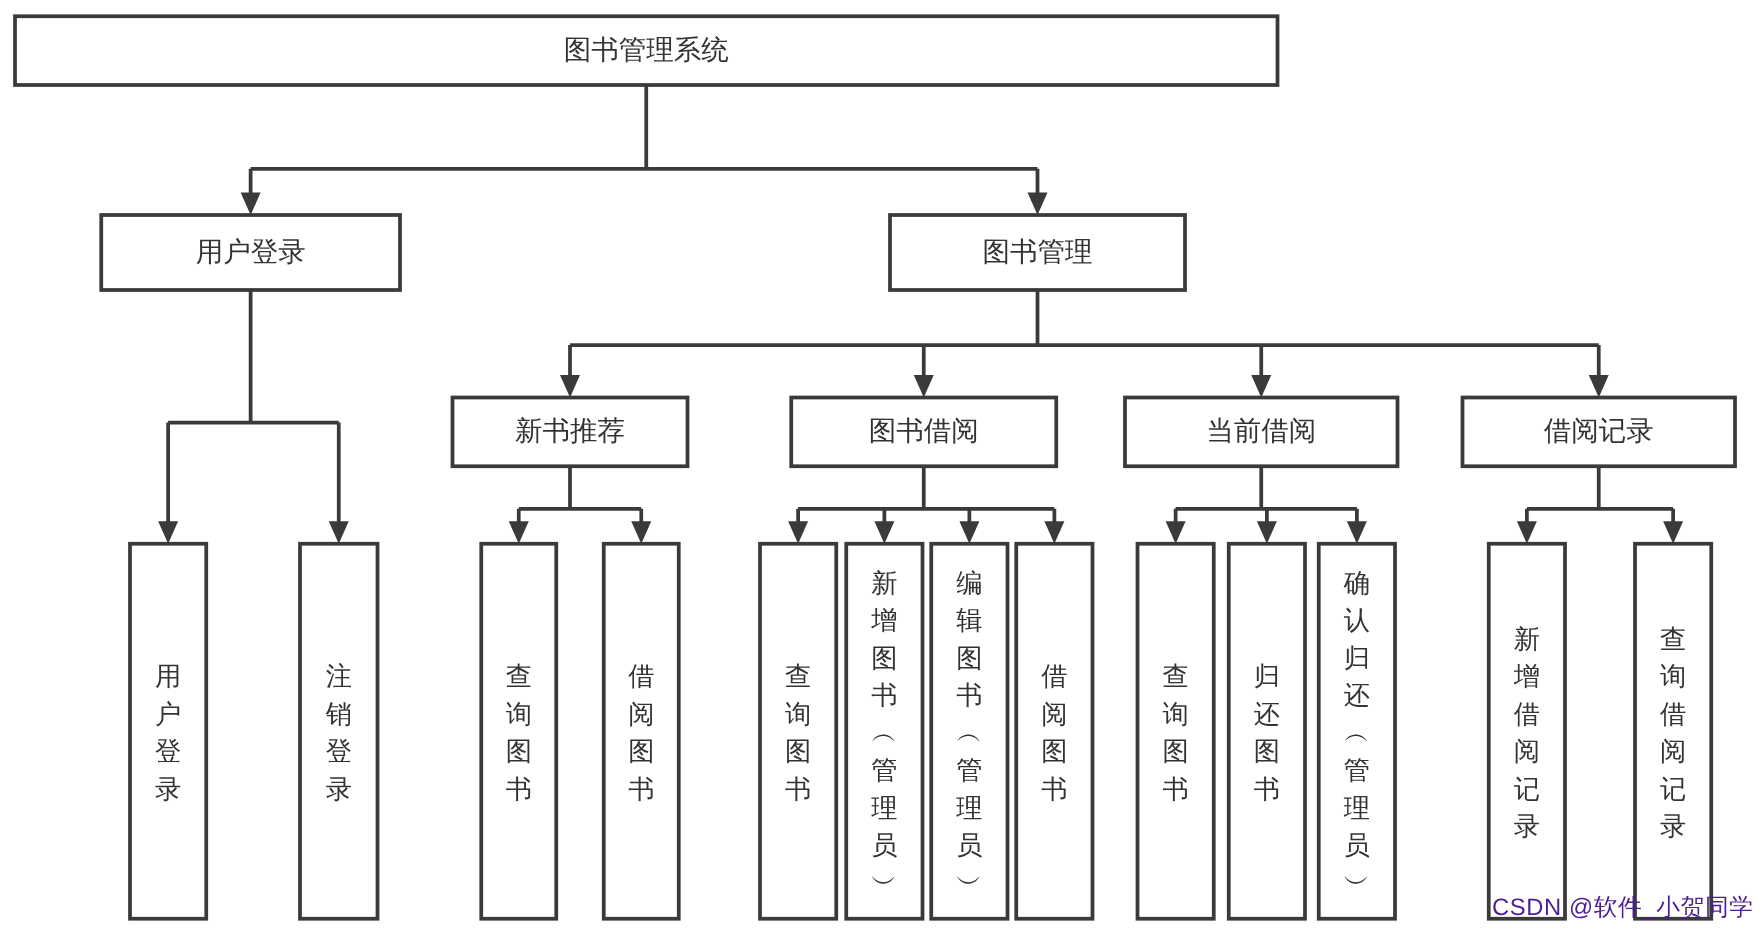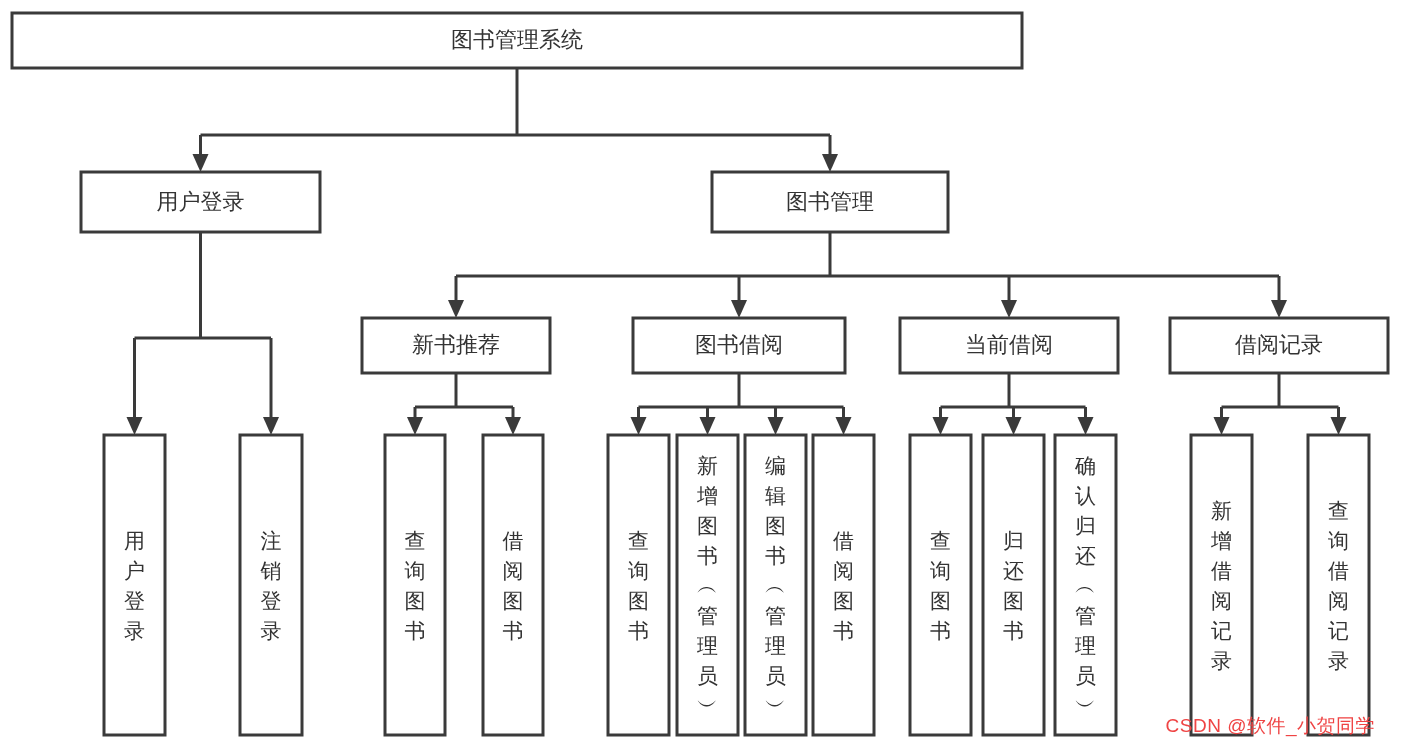--- a/index.html
+++ b/index.html
@@ -49,25 +49,25 @@
     dominant-baseline: middle;
   }
   .node-label-v {
     font-family: "Liberation Sans", "DejaVu Sans", sans-serif;
     font-size: 21px;
     fill: #333333;
     text-anchor: middle;
   }
   .watermark-text {
     position: absolute;
-    right: 30px;
+    right: 2px;
     bottom: 8px;
     font-family: "Liberation Sans", "DejaVu Sans", sans-serif;
     font-size: 19px;
-    color: #ef4444;
+    color: #4c1d95;
     white-space: nowrap;
     letter-spacing: 0.5px;
     pointer-events: none;
   }
 </style>
 </head>
 <body>
 
 <div id="diagram-root">
   <svg class="diagram-canvas" viewBox="0 0 1405 747">

